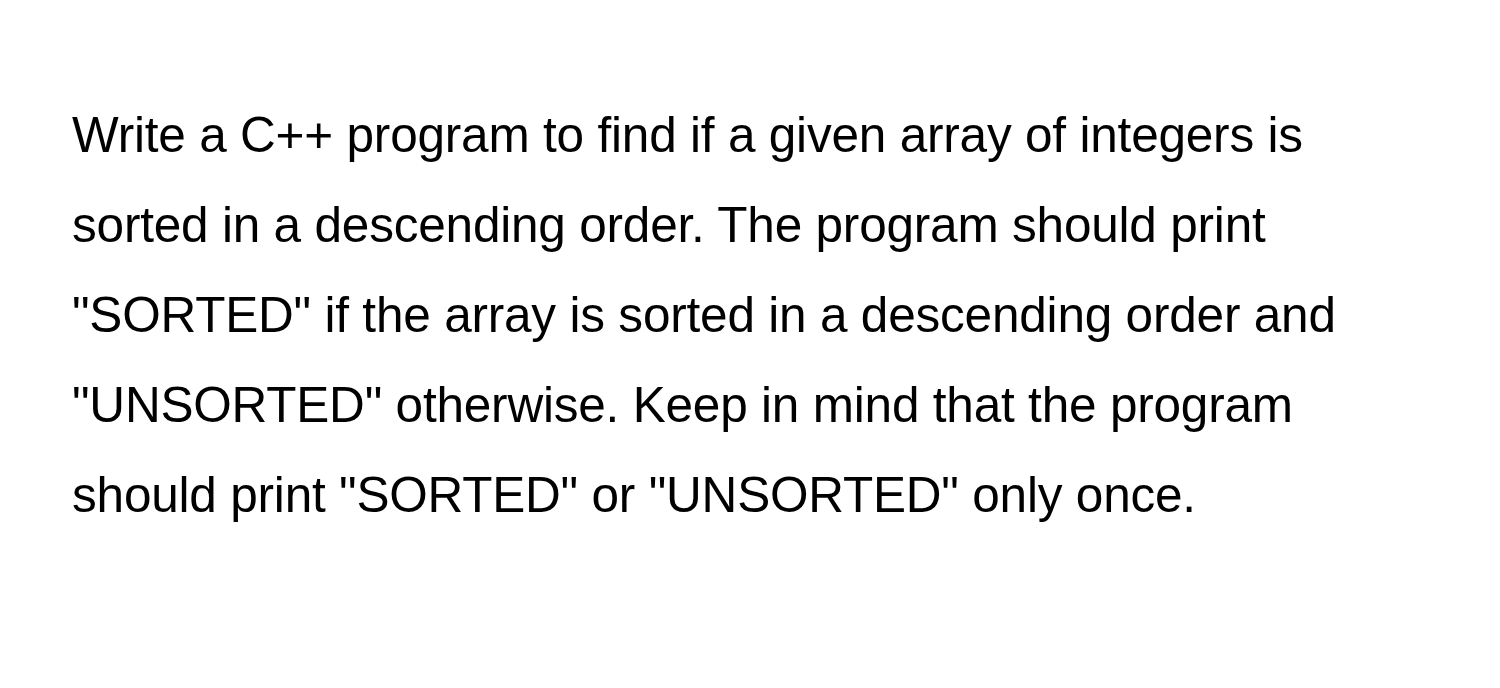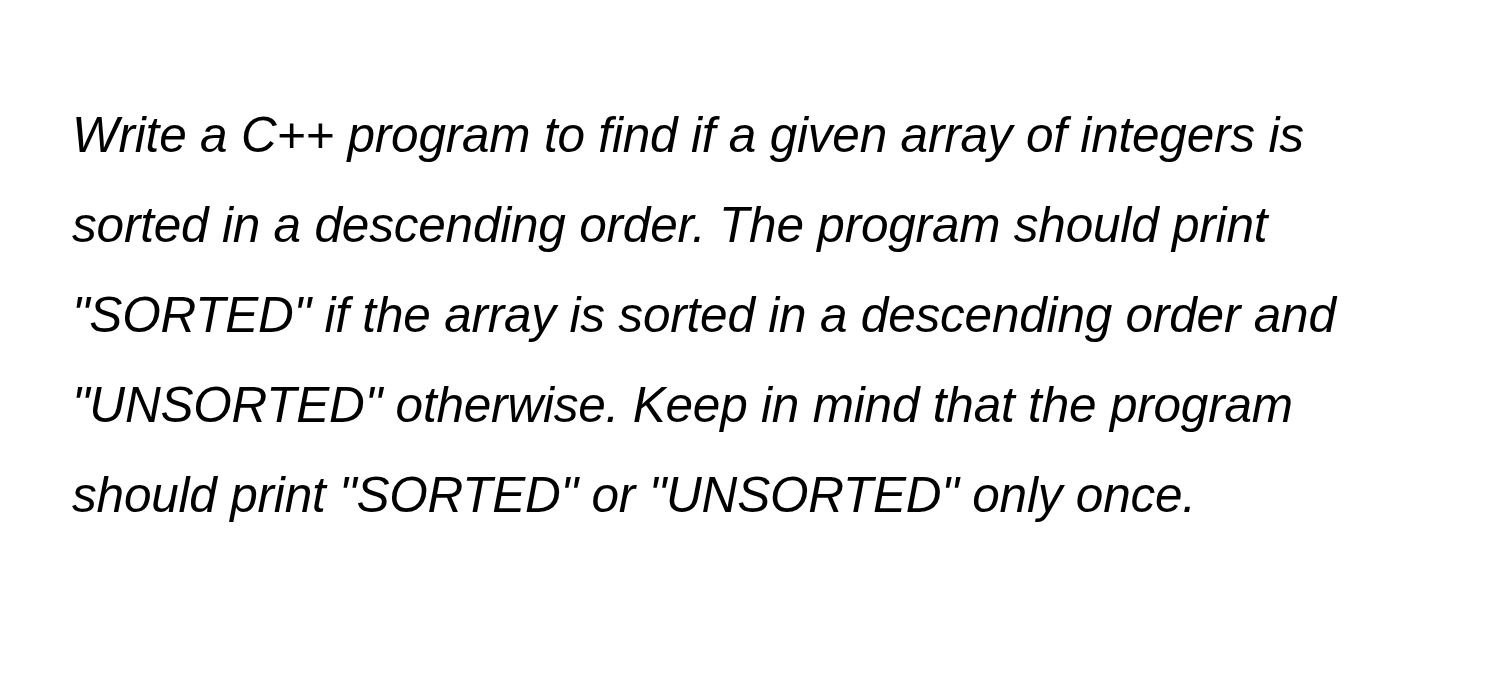--- a/index.html
+++ b/index.html
@@ -1,19 +1,18 @@
 <!DOCTYPE html>
 <html><head>
   <meta charset="utf-8">
   <style>
     * {
       margin: 4px;
       padding: 0;
       box-sizing: border-box;
-      font-style: italic;
     }
     body {
       width: 1500px;
       height: 688px;
       background: #ffffff;
       font-family: -apple-system, BlinkMacSystemFont, "Segoe UI", Helvetica, Arial, sans-serif;
       padding: 78px 60px 60px 60px;
       overflow: hidden;
     }
     .content {

